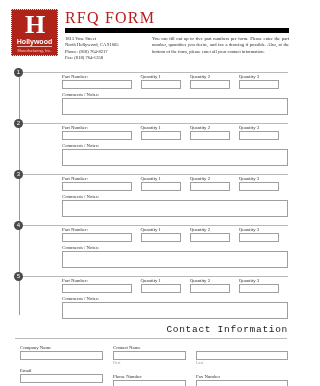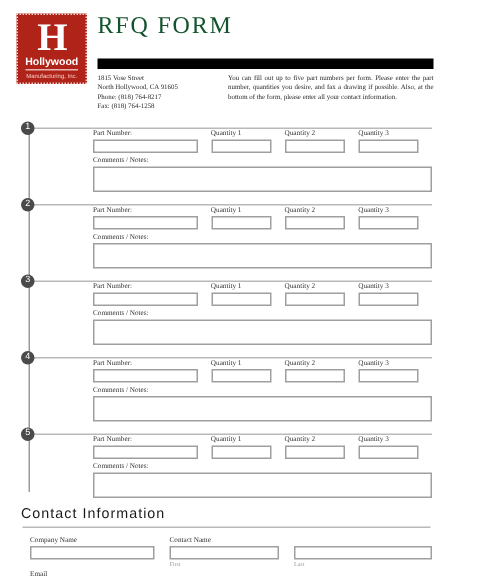--- a/index.html
+++ b/index.html
@@ -74,24 +74,24 @@
     flex: 1 1 auto;
     padding-left: 7px;
     min-width: 0;
   }
 
   .form-title {
     font-family: "Liberation Serif", serif;
     font-size: 16px;
     line-height: 17px;
     letter-spacing: 1.2px;
-    color: #14532d;
+    color: #b91c1c;
     margin: 0 0 1px 0;
-    border-bottom: 7px solid #000000;
-    padding-bottom: 13px;
+    border-bottom: 5px solid #000000;
+    padding-bottom: 2px;
   }
 
   .header-cols {
     display: flex;
     margin-top: 3px;
   }
   .addr {
     flex: 0 0 84px;
     font-family: "Liberation Serif", serif;
     font-size: 4.6px;
@@ -204,22 +204,22 @@
     padding: 1px 2px;
     color: #222;
   }
 
   
   .contact {
     margin-top: 5px;
     padding: 0 10px 0 14px;
   }
   .contact-title {
-    text-align: left;
-    font-family: Liberation Sans, sans-serif;
+    text-align: right;
+    font-family: Liberation Mono, monospace;
     font-size: 9.5px;
     line-height: 12px;
     letter-spacing: 0.7px;
     color: #1a1a1a;
     margin-bottom: 2px;
   }
   .contact-rule {
     height: 1px;
     background: #b9b9b9;
     margin: 0 1px 5px 1px;

